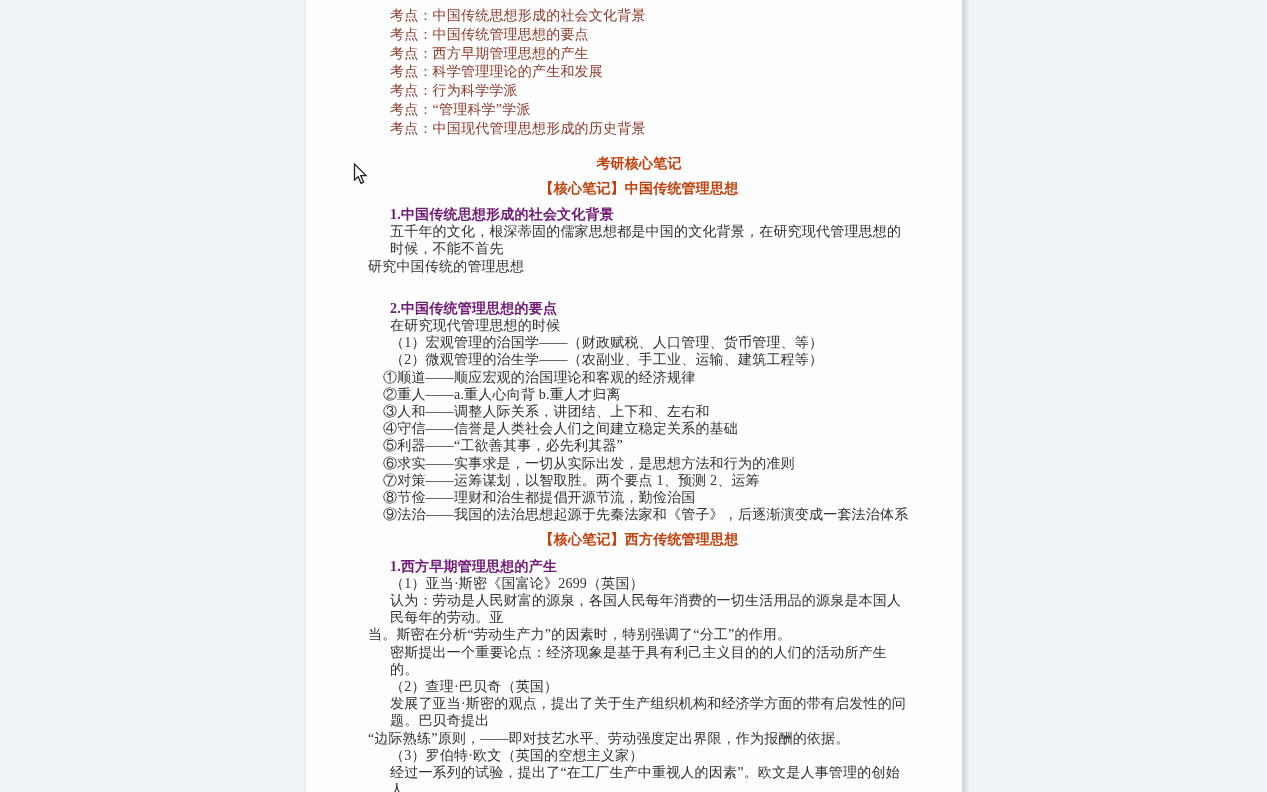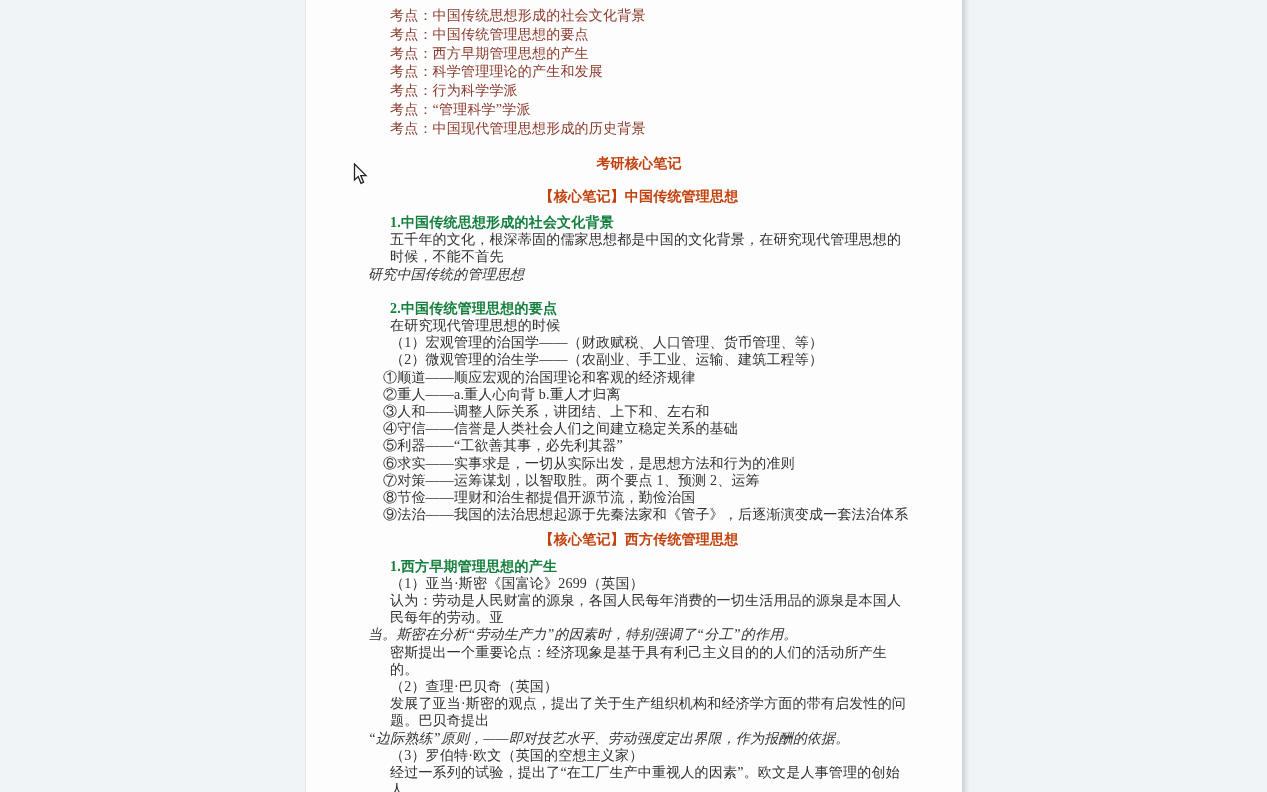--- a/index.html
+++ b/index.html
@@ -17,28 +17,28 @@
     background:linear-gradient(90deg,#ccd1d5,#eef1f3);
   }
   .content{
     position:absolute;left:305px;top:0;width:657px;box-sizing:border-box;
     padding:7px 52px 0 63px;
     font-size:14px;line-height:17.2px;color:#33312f;
     letter-spacing:0.2px;
   }
   .kd{color:#8b3a2a;line-height:18.8px;padding-left:22px;}
   .tc{text-align:center;color:#c2410c;font-weight:bold;}
-  .hd{color:#15803d;font-weight:bold;padding-left:22px;}
+  .hd{color:#701a75;font-weight:bold;padding-left:22px;}
   .b1{padding-left:22px;}
   .b2{padding-left:15px;}
-  .b0{padding-left:0;font-style:italic;}
+  .b0{padding-left:0;}
   .mt-main{margin-top:16px;}
-  .mt-t2{margin-top:16px;}
+  .mt-t2{margin-top:8px;}
   .mt-h{margin-top:9px;}
-  .mt-gap{margin-top:17px;}
+  .mt-gap{margin-top:25px;}
   .mt-west{margin-top:8px;}
   .cursor{position:absolute;left:353px;top:163px;width:15px;height:22px;}
 </style>
 </head>
 <body>
 
 <div class="paper"></div>
 <div class="paper-edge"></div>
 
 <div class="content">

